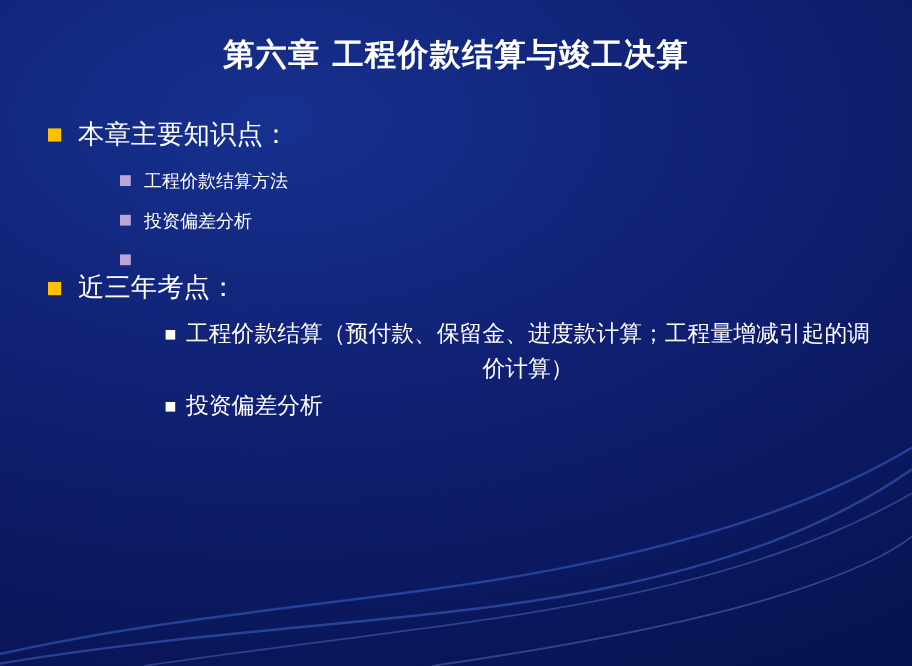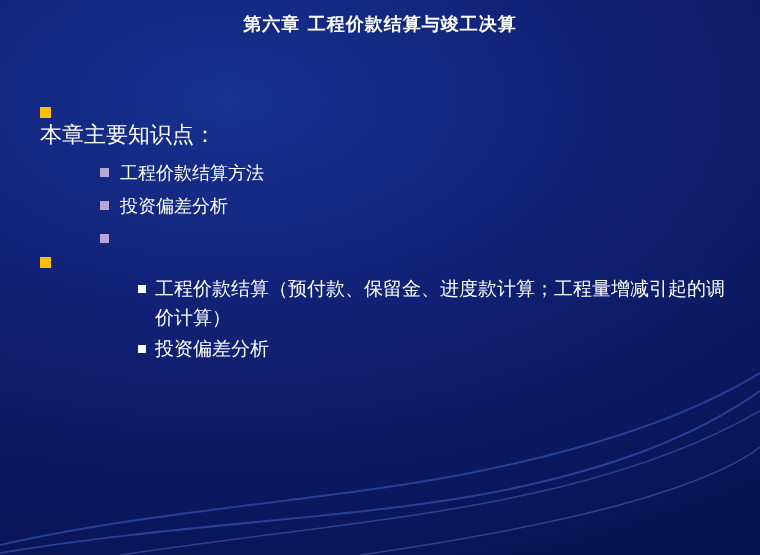--- a/index.html
+++ b/index.html
@@ -25,26 +25,26 @@
   .swoosh {
     position: absolute;
     left: 0;
     bottom: 0;
     width: 760px;
     height: 260px;
     pointer-events: none;
   }
   .title {
     position: absolute;
-    top: 12px;
+    top: 28px;
     left: 0;
     width: 760px;
     text-align: center;
     color: #ffffff;
-    font-size: 18px;
+    font-size: 26px;
     font-weight: bold;
     letter-spacing: 1px;
     font-family: "DejaVu Sans", "Liberation Sans", sans-serif;
   }
   .content {
     position: absolute;
     top: 96px;
     left: 26px;
     width: 710px;
   }
@@ -59,21 +59,20 @@
     display: inline-block;
   }
   .txt {
     display: inline-block;
   }
 
   
   .lvl1 {
     margin-bottom: 6px;
     padding-left: 14px;
-    flex-direction: column;
   }
   .lvl1 .bullet {
     width: 11px;
     height: 11px;
     background: #ffc000;
     margin-top: 11px;
     margin-right: 14px;
   }
   .lvl1 .txt {
     font-size: 22px;
@@ -86,28 +85,29 @@
     padding-left: 74px;
   }
   .lvl2 .bullet {
     width: 9px;
     height: 9px;
     background: #b9a6d6;
     margin-top: 10px;
     margin-right: 11px;
   }
   .lvl2 .txt {
-    font-size: 18px;
+    font-size: 15px;
     line-height: 30px;
   }
 
   
   .lvl3 {
     margin-bottom: 2px;
     padding-left: 112px;
+    text-align: center;
   }
   .lvl3 .bullet {
     width: 8px;
     height: 8px;
     background: #ffffff;
     margin-top: 11px;
     margin-right: 9px;
   }
   .lvl3 .txt {
     font-size: 19px;
@@ -145,20 +145,21 @@
       <span class="bullet"></span>
       <span class="txt">投资偏差分析</span>
     </div>
 
     <div class="item lvl2">
       <span class="bullet"></span>
     </div>
 
     <div class="item lvl1">
       <span class="bullet"></span>
+      <span class="txt">近三年考点：</span>
     </div>
 
 
     <div class="item lvl3">
       <span class="bullet"></span>
       <span class="txt">工程价款结算（预付款、保留金、进度款计算；工程量增减引起的调价计算）</span>
     </div>
 
     <div class="item lvl3">
       <span class="bullet"></span>

